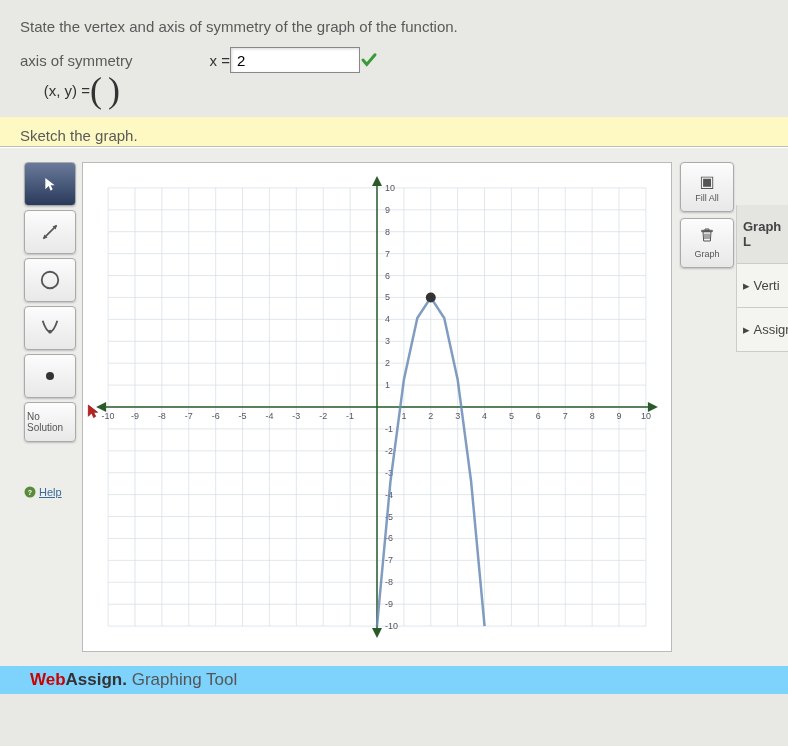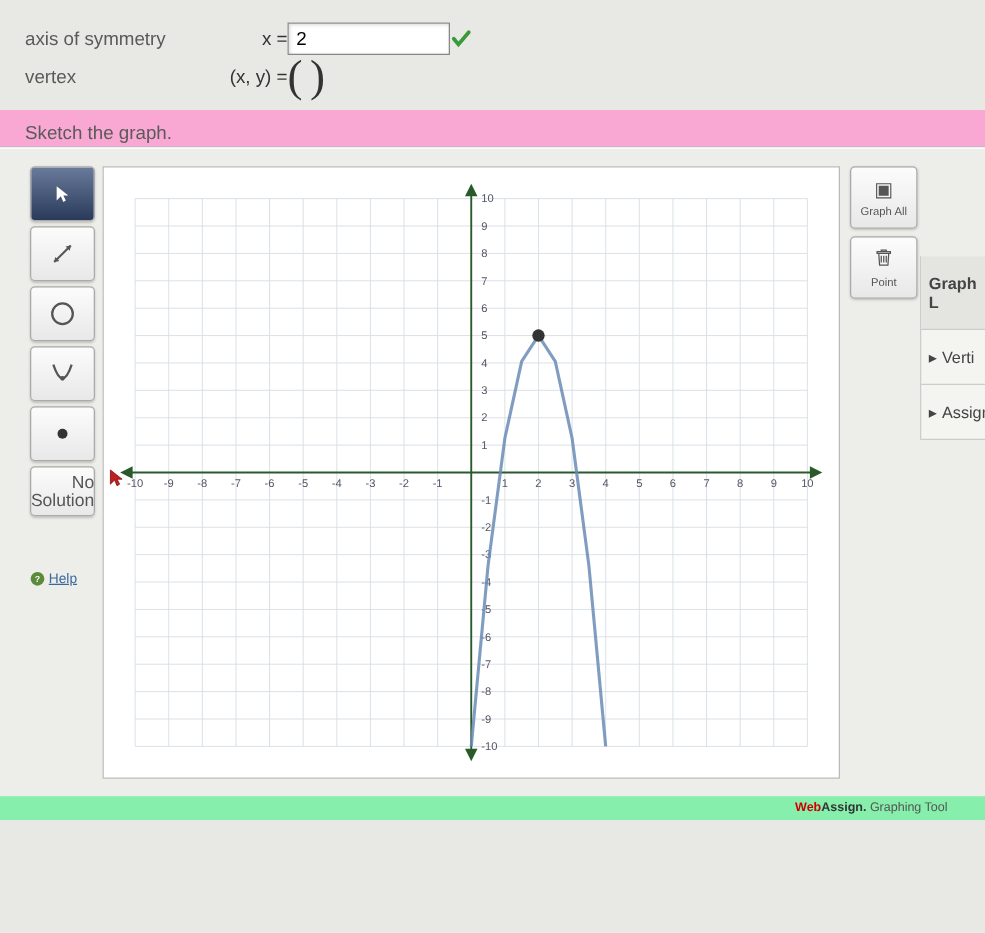--- a/index.html
+++ b/index.html
@@ -6,54 +6,54 @@
 body { font-family: Arial, sans-serif; background: #e8e8e4; width: 788px; height: 746px; overflow: hidden; position: relative; color: #333; }
 .top { padding: 18px 20px 10px 20px; background: #e8e8e4; }
 .q-text { color: #5a5a5a; font-size: 15px; margin-bottom: 12px; }
 .row { display: flex; align-items: center; margin-bottom: 8px; gap: 0; }
 .label { color: #5a5a5a; font-size: 15px; width: 140px; }
 .eq { color: #333; font-size: 15px; width: 70px; text-align: right; }
 .input-box { width: 130px; height: 26px; border: 1px solid #888; background: #fff; padding: 2px 6px; font-size: 15px; box-shadow: inset 1px 1px 3px rgba(0,0,0,0.15); }
 .paren { font-size: 36px; color: #333; font-family: serif; line-height: 0.5; }
 .check { width: 18px; height: 18px; }
 .check svg { width: 100%; height: 100%; }
-.sketch { color: #5a5a5a; font-size: 15px; padding: 10px 0 2px 20px; border-bottom: 1px solid #bbb; background: #f9a8d4; }
+.sketch { color: #5a5a5a; font-size: 15px; padding: 10px 0 2px 20px; border-bottom: 1px solid #bbb; background: #fef9c3; }
 .graph-area { display: flex; padding: 14px 0 14px 24px; background: #ededea; border-top: 1px solid #fff; }
 .toolbar { width: 58px; display: flex; flex-direction: column; gap: 4px; }
 .tool { width: 52px; height: 44px; background: linear-gradient(#fcfcfc,#e8e8e8); border: 1px solid #aaa; border-radius: 4px; display: flex; align-items: center; justify-content: center; font-size: 11px; color: #555; cursor: pointer; box-shadow: 0 1px 2px rgba(0,0,0,0.2); }
 .tool.active { background: linear-gradient(#6a7a9a,#2a3a5a); color: #fff; }
-.tool.nosol { height: 40px; font-size: 14px; text-align: right; line-height: 1.1; padding: 2px; }
+.tool.nosol { height: 40px; font-size: 10px; text-align: left; line-height: 1.1; padding: 2px; }
 .help { margin-top: 40px; font-size: 11px; color: #3a6a9a; display: flex; align-items: flex-start; gap: 3px; }
 .canvas-wrap { position: relative; width: 590px; height: 490px; background: #fff; border: 1px solid #bbb; }
 .grid-svg { width: 100%; height: 100%; display: block; }
 .side-btns { width: 62px; display: flex; flex-direction: column; gap: 6px; padding-left: 8px; }
 .sbtn { width: 54px; height: 50px; background: linear-gradient(#fcfcfc,#e8e8e8); border: 1px solid #aaa; border-radius: 4px; display: flex; flex-direction: column; align-items: center; justify-content: center; font-size: 9px; color: #555; cursor: pointer; box-shadow: 0 1px 2px rgba(0,0,0,0.2); padding: 4px; }
 .sbtn .ico { font-size: 16px; margin-bottom: 2px; }
 .right-panel { position: absolute; right: -2px; top: 205px; width: 54px; background: #f4f4f0; border-left: 1px solid #ccc; }
 .rp-item { padding: 14px 6px; border-bottom: 1px solid #ccc; font-size: 13px; color: #444; display: flex; align-items: center; gap: 4px; }
 .rp-item.top-item { background: #e4e4e0; font-weight: bold; }
-.footer { text-align: right; padding: 4px 30px; font-size: 10px; color: #555; background: #86efac; }
+.footer { padding: 4px 30px; font-size: 17px; color: #555; background: #7dd3fc; }
 .footer b { color: #c00; }
 </style>
 </head>
 <body>
 
 <div class="top">
+  <div class="q-text">State the vertex and axis of symmetry of the graph of the function.</div>
   <div class="row">
     <span class="label">axis of symmetry</span>
     <span class="eq">x =</span>
     <input class="input-box" value="2" style="">
     <span class="check">
       <svg viewBox="0 0 24 24">
           <path d="M4 12 L9 18 L20 5" stroke="#3a9a3a" stroke-width="4" fill="none" stroke-linecap="round"></path>
         </svg>
     </span>
   </div>
   <div class="row">
-    <span class="label">vertex</span>
     <span class="eq">(x, y) =</span>
     <span class="paren">(</span>
     <span class="paren" style="margin-left:6px;">)</span>
   </div>
 </div>
 
 <div class="sketch">Sketch the graph.</div>
 
 <div class="graph-area">
   <div class="toolbar">
@@ -189,29 +189,29 @@
         <circle cx="349" cy="135" r="5" fill="#333"></circle>
       </svg>
     <svg width="16" height="16" viewBox="0 0 24 24" style="position:absolute; left:2px; top:240px;">
         <path d="M5 3 L5 20 L10 15 L13 22 L16 20 L13 14 L19 14 Z" fill="#c02020" stroke="#801010"></path>
       </svg>
   </div>
 
   <div class="side-btns">
     <div class="sbtn">
       <span class="ico">▣</span>
-      <span>Graph All</span>
+      <span>Fill All</span>
     </div>
     <div class="sbtn">
       <span class="ico">
         <svg width="16" height="16" viewBox="0 0 24 24">
             <path d="M6 7 L18 7 L17 21 L7 21 Z M4 5 L20 5 L20 7 L4 7 Z M9 3 L15 3 L15 5 L9 5 Z M9 10 L9 18 M12 10 L12 18 M15 10 L15 18" stroke="#555" fill="none" stroke-width="1.5"></path>
           </svg>
       </span>
-      <span>Point</span>
+      <span>Graph</span>
     </div>
   </div>
 </div>
 
 <div class="footer">
   <b>Web</b><b style="color:#333;">Assign.</b><span> Graphing Tool</span>
 </div>
 
 <div class="right-panel">
   <div class="rp-item top-item">Graph L</div>

